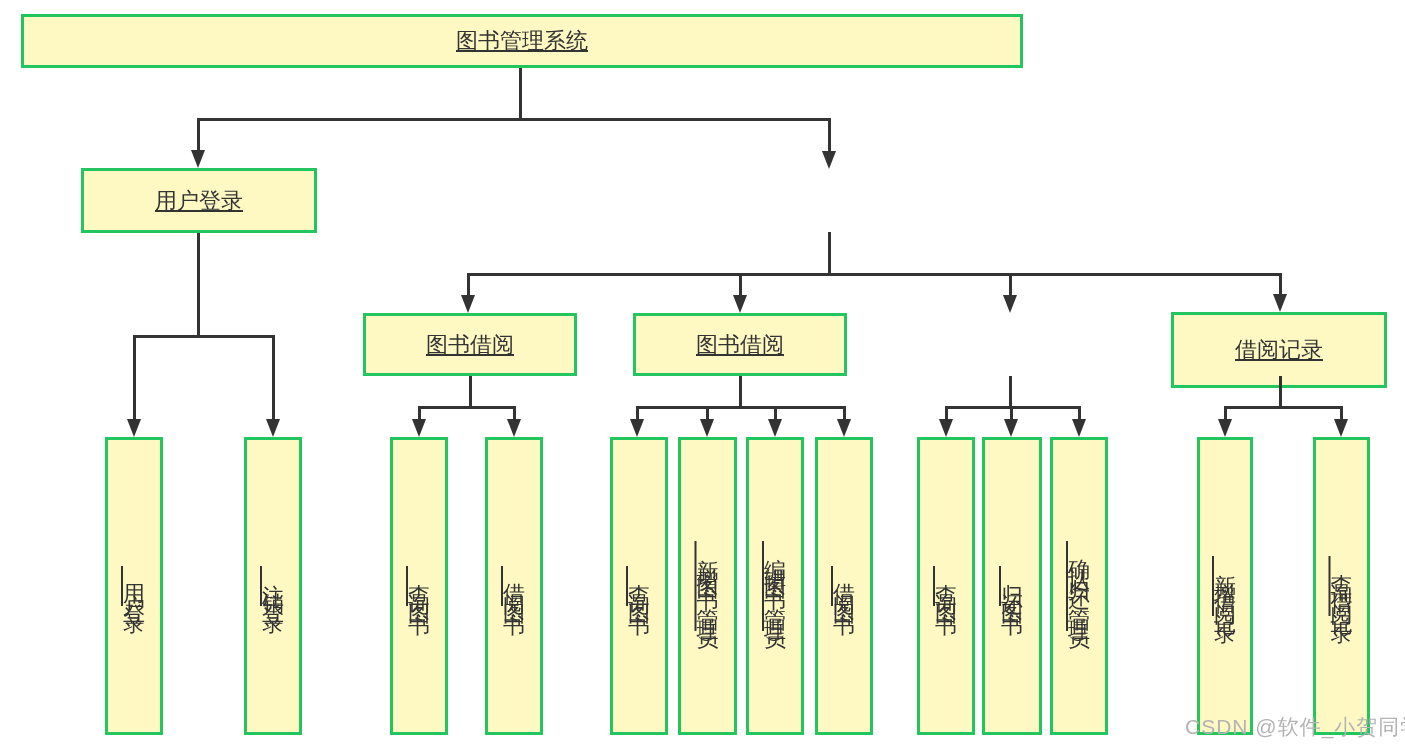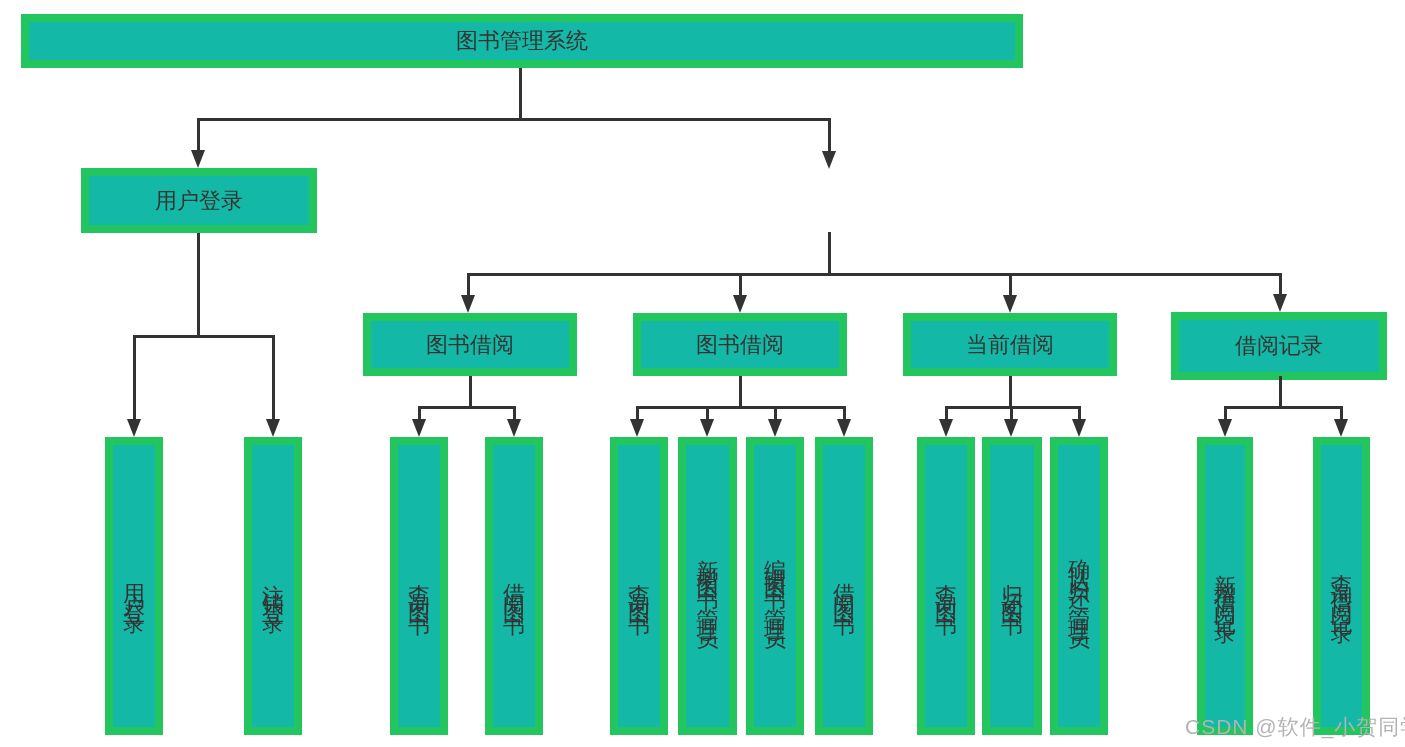--- a/index.html
+++ b/index.html
@@ -5,25 +5,26 @@
   html,body { margin:0; padding:0; background:#ffffff; }
   #canvas {
     position:relative;
     width:1405px; height:747px;
     background:#ffffff;
     font-family:"Liberation Sans","DejaVu Sans",sans-serif;
     overflow:hidden;
   }
   .box {
     position:absolute;
-    border:8px solid #22c55e;
-    background:#14b8a6;
+    border:3px solid #22c55e;
+    background:#fef9c3;
     box-sizing:border-box;
     display:flex; align-items:center; justify-content:center;
     color:#333333;
+    text-decoration:underline;
   }
   .hdr-label { font-size:22px; white-space:nowrap; color:#333333; }
   .leaf-label {
     writing-mode:vertical-rl;
     text-orientation:mixed;
     font-size:22px;
     letter-spacing:10px;
     line-height:1.0;
     color:#333333;
     white-space:nowrap;
@@ -62,25 +63,22 @@
 
 
   <div class="box" style="left:363px; top:313px; width:214px; height:63px;">
     <span class="hdr-label">图书借阅</span>
   </div>
 
   <div class="box" style="left:633px; top:313px; width:214px; height:63px;">
     <span class="hdr-label">图书借阅</span>
   </div>
 
-  <div class="box" style="left:903px; top:313px; width:214px; height:63px;">
-    <span class="hdr-label">当前借阅</span>
-  </div>
 
-  <div class="box" style="left:1171px; top:312px; width:216px; height:68px;">
+  <div class="box" style="left:1171px; top:312px; width:216px; height:76px;">
     <span class="hdr-label">借阅记录</span>
   </div>
 
   <div class="box" style="left:105px; top:437px; width:58px; height:298px;">
     <span class="leaf-label">用户登录</span>
   </div>
   <div class="box" style="left:244px; top:437px; width:58px; height:298px;">
     <span class="leaf-label">注销登录</span>
   </div>
 

